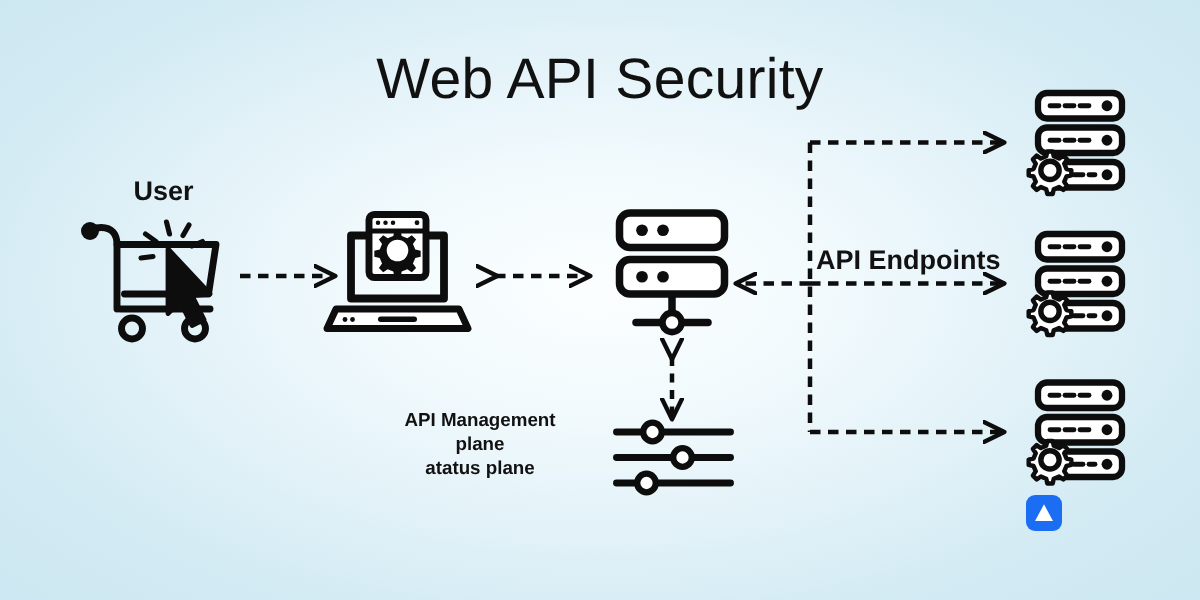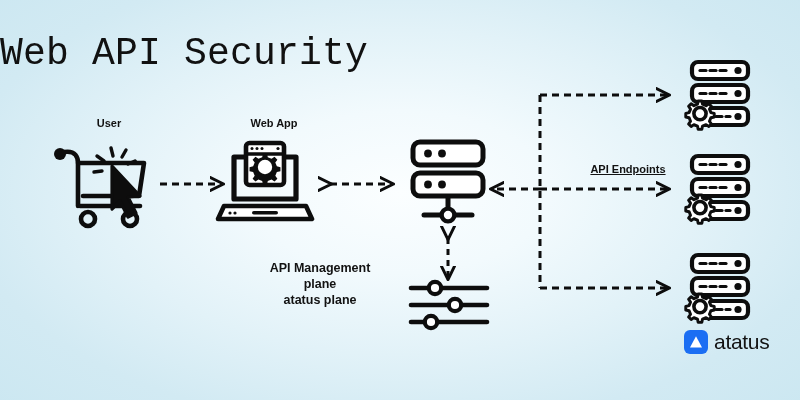--- a/index.html
+++ b/index.html
@@ -19,43 +19,42 @@
     background: radial-gradient(ellipse 72% 78% at 50% 48%,
                 #fbfeff 0%, #f2fafd 26%, #e2f2f8 52%, #d2eaf3 76%, #cbe7f1 100%);
     overflow: hidden;
   }
 
   
   #title {
     position: absolute;
     left: 0; right: 0;
     top: 32px;
-    text-align: left;
+    text-align: center;
     font-size: 38px;
     font-weight: 400;
     color: #111111;
     letter-spacing: 0.2px;
-    font-family: Liberation Mono, monospace;
   }
   .node-label {
     position: absolute;
     text-align: center;
-    font-size: 11px;
+    font-size: 18px;
     font-weight: bold;
     color: #121212;
     white-space: nowrap;
   }
   #label-user      { left: 54px;  top: 117px; width: 110px; }
   #label-webapp    { left: 214px; top: 117px; width: 120px; }
   #label-gateway   { left: 390px; top: 117px; width: 120px; }
-  #label-endpoints { left: 568px; top: 163px; width: 120px; text-align: center; text-decoration: underline; }
+  #label-endpoints { left: 544px; top: 163px; width: 120px; text-align: center; }
   #label-mgmt {
     position: absolute;
     left: 240px;
-    top: 260px;
+    top: 272px;
     width: 160px;
     text-align: center;
     font-size: 12.5px;
     font-weight: bold;
     line-height: 16px;
     color: #121212;
   }
 
   
   svg.layer {
@@ -91,21 +90,20 @@
   }
 </style>
 </head>
 <body>
 
 <div id="canvas">
 
   <div id="title">Web API Security</div>
 
   <div class="node-label" id="label-user">User</div>
-  <div class="node-label" id="label-webapp">Web App</div>
   <div class="node-label" id="label-endpoints">API Endpoints</div>
 
   <div id="label-mgmt">
     <div>API Management</div>
     <div>plane</div>
     <div>atatus plane</div>
   </div>
 
   <svg class="layer" viewBox="0 0 800 400">
     <defs>
@@ -330,16 +328,15 @@
       </g>
     </g>
   </svg>
 
   <div id="logo">
     <div id="logo-mark" style="background: rgb(27, 110, 243);">
       <svg width="24" height="24" viewBox="0 0 24 24">
         <path d="M 12 6.2 L 18 17.4 L 6 17.4 Z" fill="#ffffff"></path>
       </svg>
     </div>
-    <div id="logo-text">atatus</div>
   </div>
 
 </div>
 
 </body></html>

